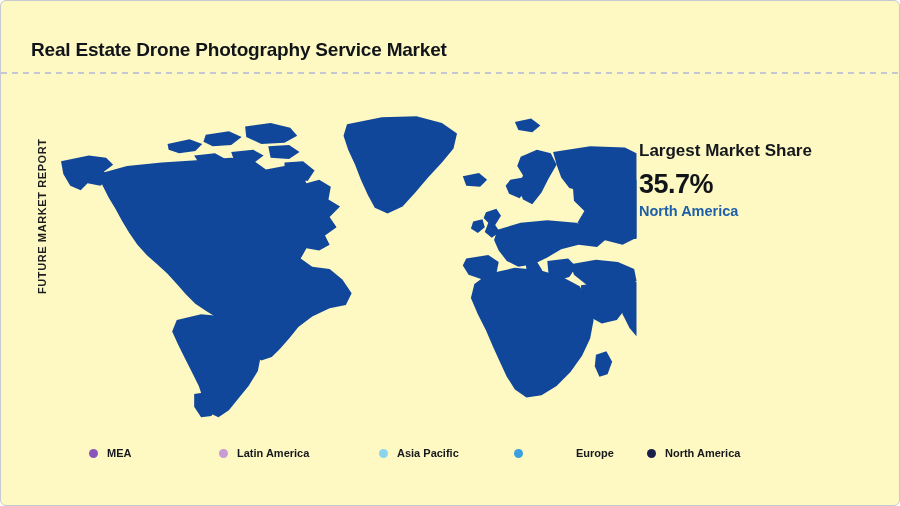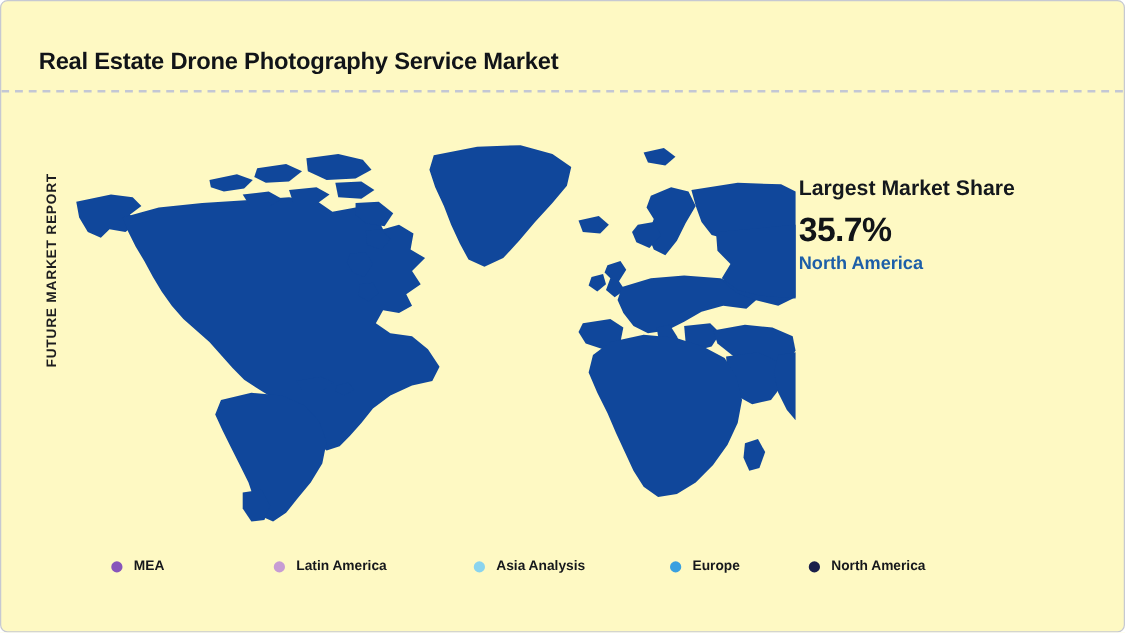--- a/index.html
+++ b/index.html
@@ -129,21 +129,21 @@
     flex: 0 0 auto;
   }
   .legend-label {
     font-size: 11px;
     font-weight: bold;
     color: #16181c;
   }
   .li-0 { left: 0px; }
   .li-1 { left: 130px; }
   .li-2 { left: 290px; }
-  .li-3 { left: 447px; }
+  .li-3 { left: 425px; gap: 44px; }
   .li-4 { left: 558px; }
 </style>
 </head>
 <body>
 
 <div id="infographic">
 
   <div class="title-band">
     <div class="title-text title-primary">Real Estate Drone Photography Service Market</div>
     <div class="title-divider"></div>
@@ -250,21 +250,21 @@
     <div class="legend-item li-0">
       <span class="legend-dot" style="background:#8855bb"></span>
       <span class="legend-label">MEA</span>
     </div>
     <div class="legend-item li-1">
       <span class="legend-dot" style="background:#c79cd4"></span>
       <span class="legend-label">Latin America</span>
     </div>
     <div class="legend-item li-2">
       <span class="legend-dot" style="background:#8ad4ee"></span>
-      <span class="legend-label">Asia Analysis</span>
+      <span class="legend-label">Asia Pacific</span>
     </div>
     <div class="legend-item li-3">
       <span class="legend-dot" style="background:#3aa0e0"></span>
       <span class="legend-label">Europe</span>
     </div>
     <div class="legend-item li-4">
       <span class="legend-dot" style="background:#1a1f4a"></span>
       <span class="legend-label">North America</span>
     </div>
   </div>

